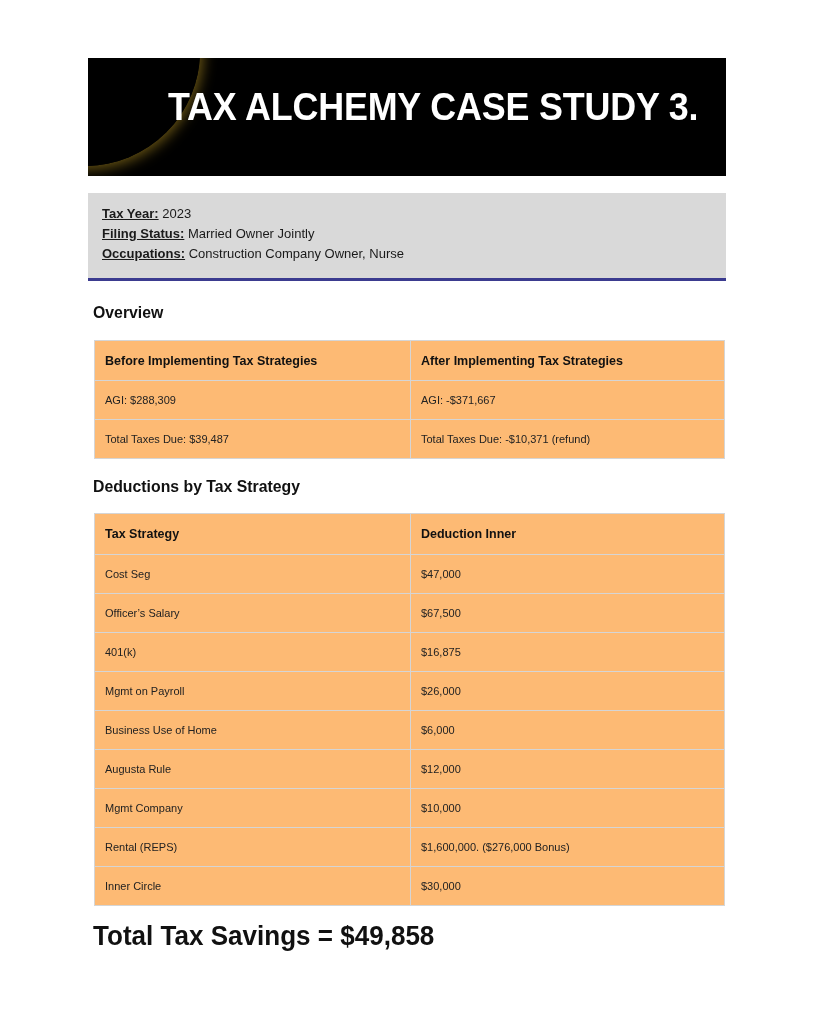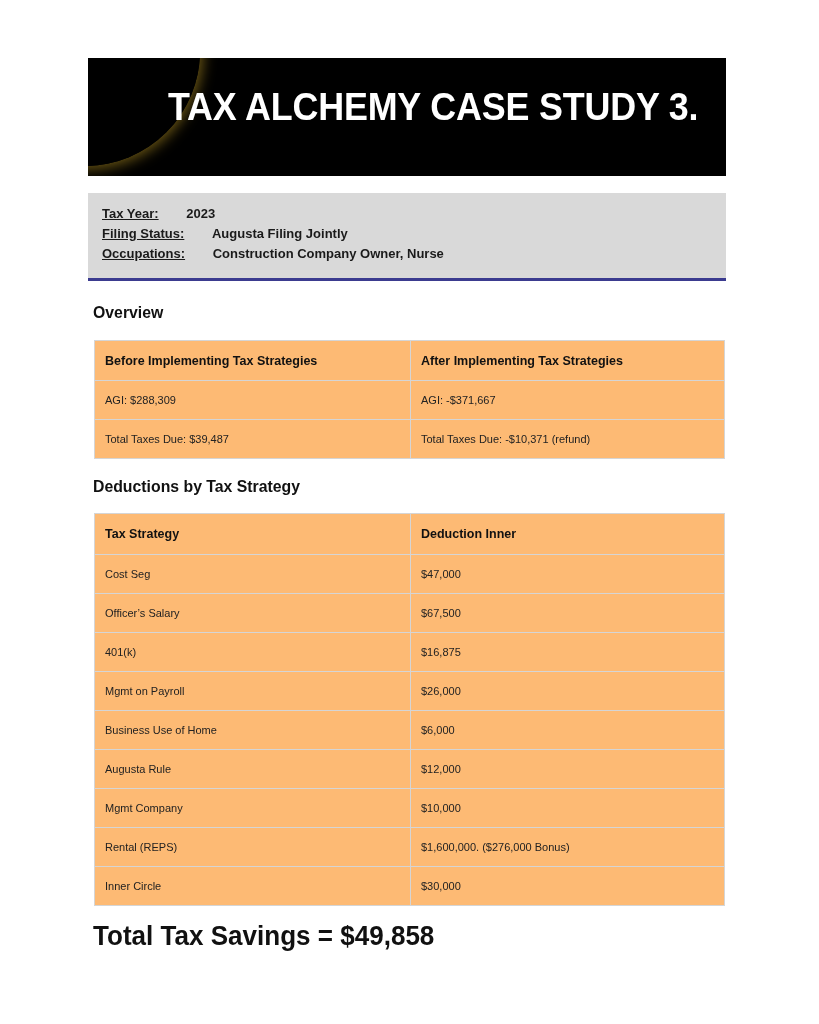--- a/index.html
+++ b/index.html
@@ -98,21 +98,21 @@
   }
   .info-line.l1 { top: 13px; }
   .info-line.l2 { top: 33px; }
   .info-line.l3 { top: 53px; }
   .info-label {
     font-weight: bold;
     text-decoration: underline;
     text-underline-offset: 1px;
     text-align: center;
   }
-  .info-value { font-weight: bold; margin-left: 24px; }
+  .info-value { font-weight: normal; }
 
   
   .section-heading {
     position: absolute;
     left: 93px;
     margin: 0;
     font-family: "Liberation Sans Narrow", "Liberation Sans", "DejaVu Sans", sans-serif;
     font-size: 17px;
     font-weight: bold;
     color: #111111;
@@ -185,21 +185,21 @@
     <h1 class="banner-title">TAX ALCHEMY CASE STUDY 3.</h1>
   </div>
 
   <div class="info-panel">
     <div class="info-line l1">
       <span class="info-label">Tax Year:</span>
       <span class="info-value">2023</span>
     </div>
     <div class="info-line l2">
       <span class="info-label">Filing Status:</span>
-      <span class="info-value">Augusta Filing Jointly</span>
+      <span class="info-value">Married Owner Jointly</span>
     </div>
     <div class="info-line l3">
       <span class="info-label">Occupations:</span>
       <span class="info-value">Construction Company Owner, Nurse</span>
     </div>
   </div>
 
   <h2 class="section-heading" id="heading-overview">Overview</h2>
 
   <table class="doc-table" id="overview-table">

